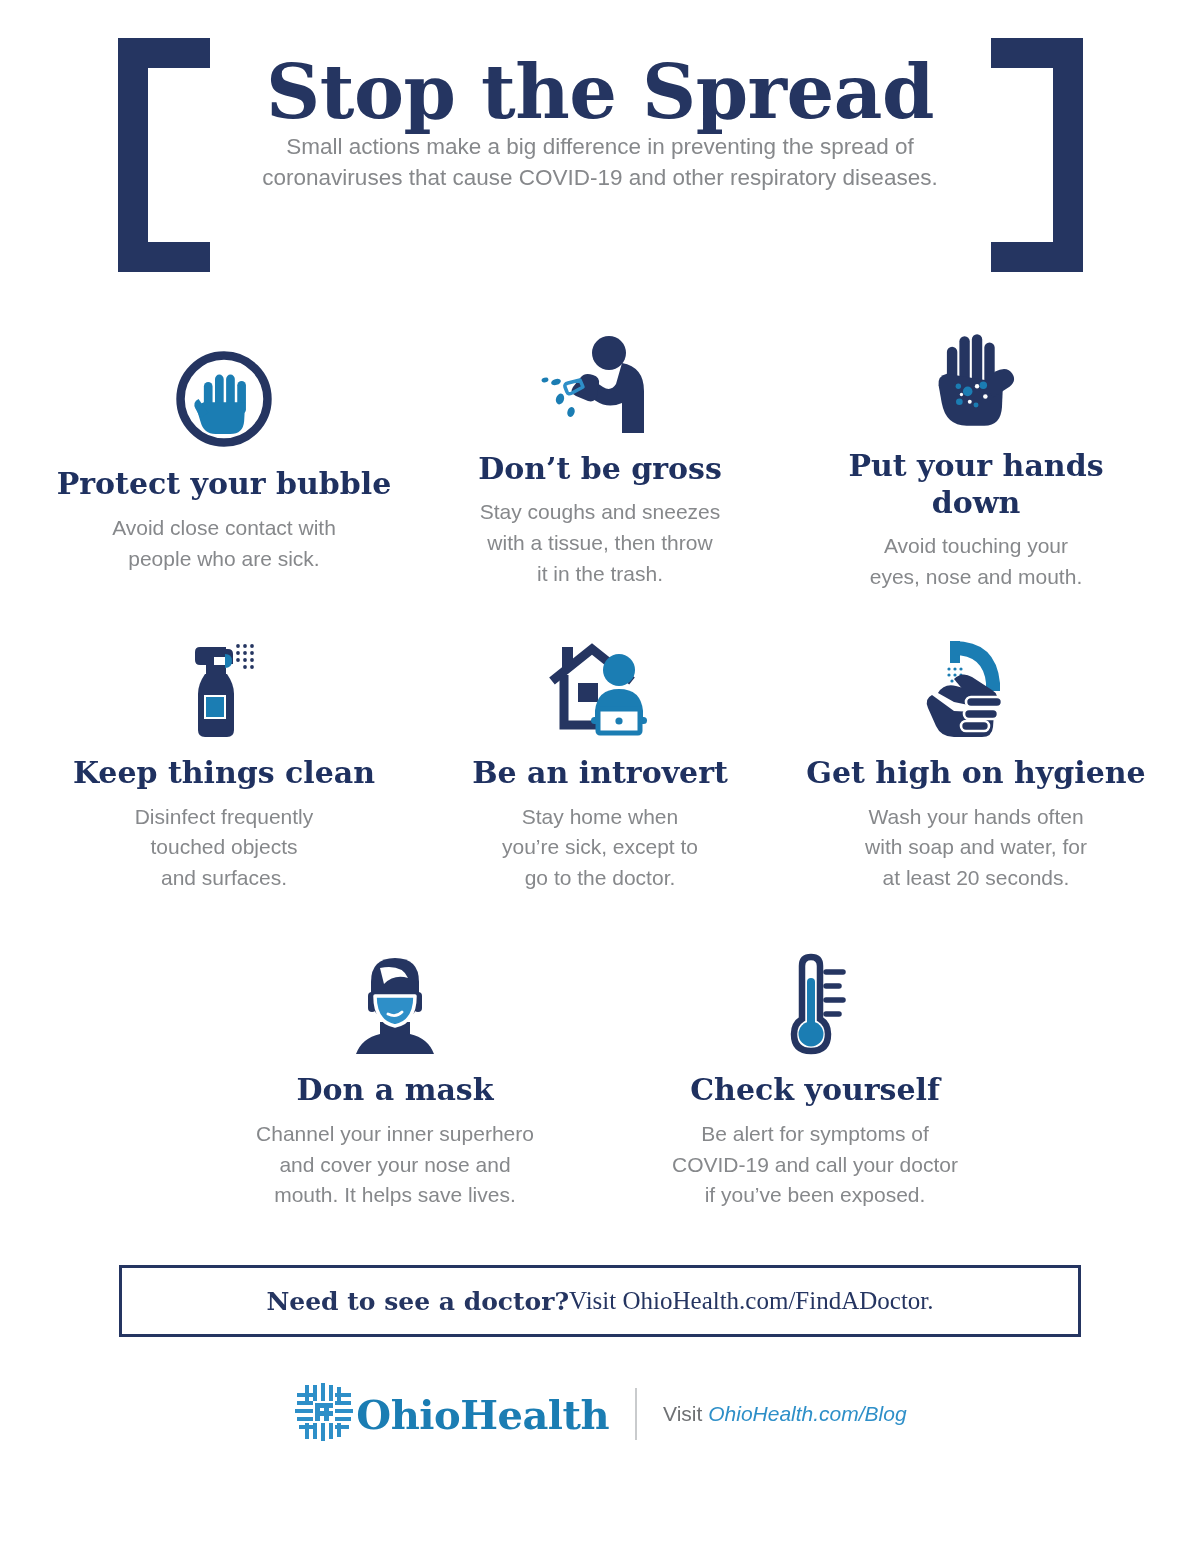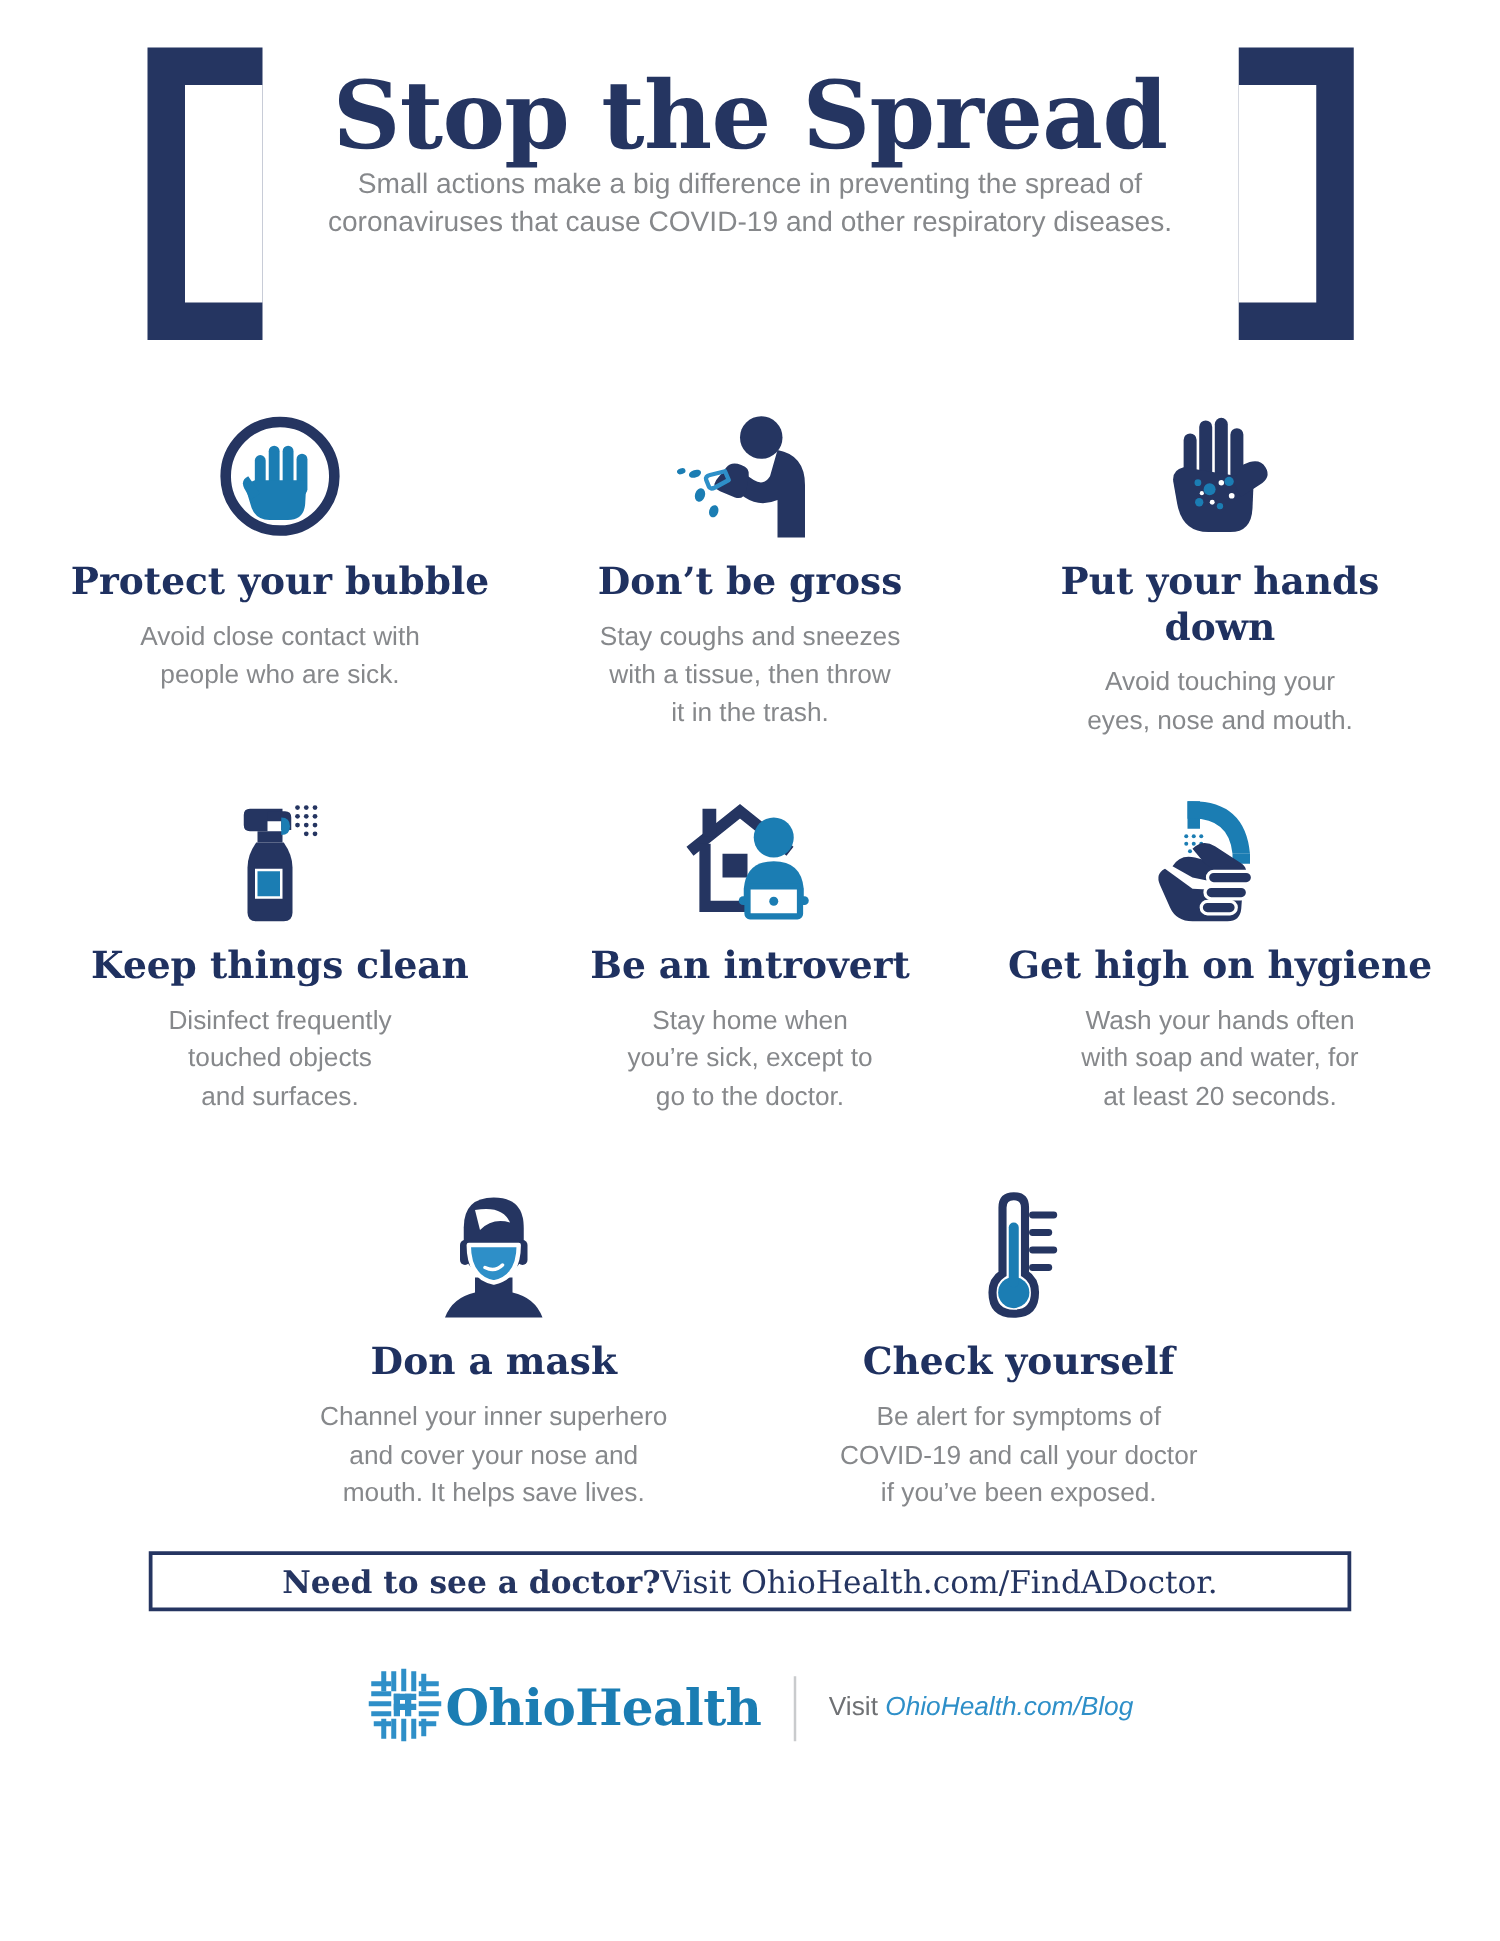--- a/index.html
+++ b/index.html
@@ -61,20 +61,21 @@
   }
 
   
   .grid {
     position: relative;
     padding: 0 30px;
   }
   .row {
     display: flex;
     justify-content: center;
+    align-items: center;
   }
   .row-3 > .card { width: 376px; }
   .row-2 { padding-left: 10px; }
   .row-2 > .card { width: 420px; }
 
   .card {
     text-align: center;
     padding: 0 14px;
   }
   .icon-wrap {
@@ -97,33 +98,33 @@
     line-height: 1.47;
     color: #86888b;
   }
 
   .row-1 { margin-top: 22px; }
   .row-2-wrap { margin-top: 36px; }
   .row-3-wrap { margin-top: 52px; }
 
   
   .cta {
-    margin: 30px auto 0;
+    margin: 54px auto 0;
     width: 962px;
-    height: 48px;
+    height: 72px;
     border: 3px solid #253561;
     display: flex;
     align-items: center;
     justify-content: center;
     font-family: "DejaVu Serif", "Liberation Serif", serif;
     font-size: 25px;
     color: #253561;
   }
   .cta b { font-weight: bold; }
-  .cta span { font-weight: normal; }
+  .cta span { font-weight: normal; font-family: Liberation Serif, serif; }
 
   
   .footer {
     margin-top: 44px;
     display: flex;
     align-items: center;
     justify-content: center;
     gap: 0;
   }
   .logo-block {

